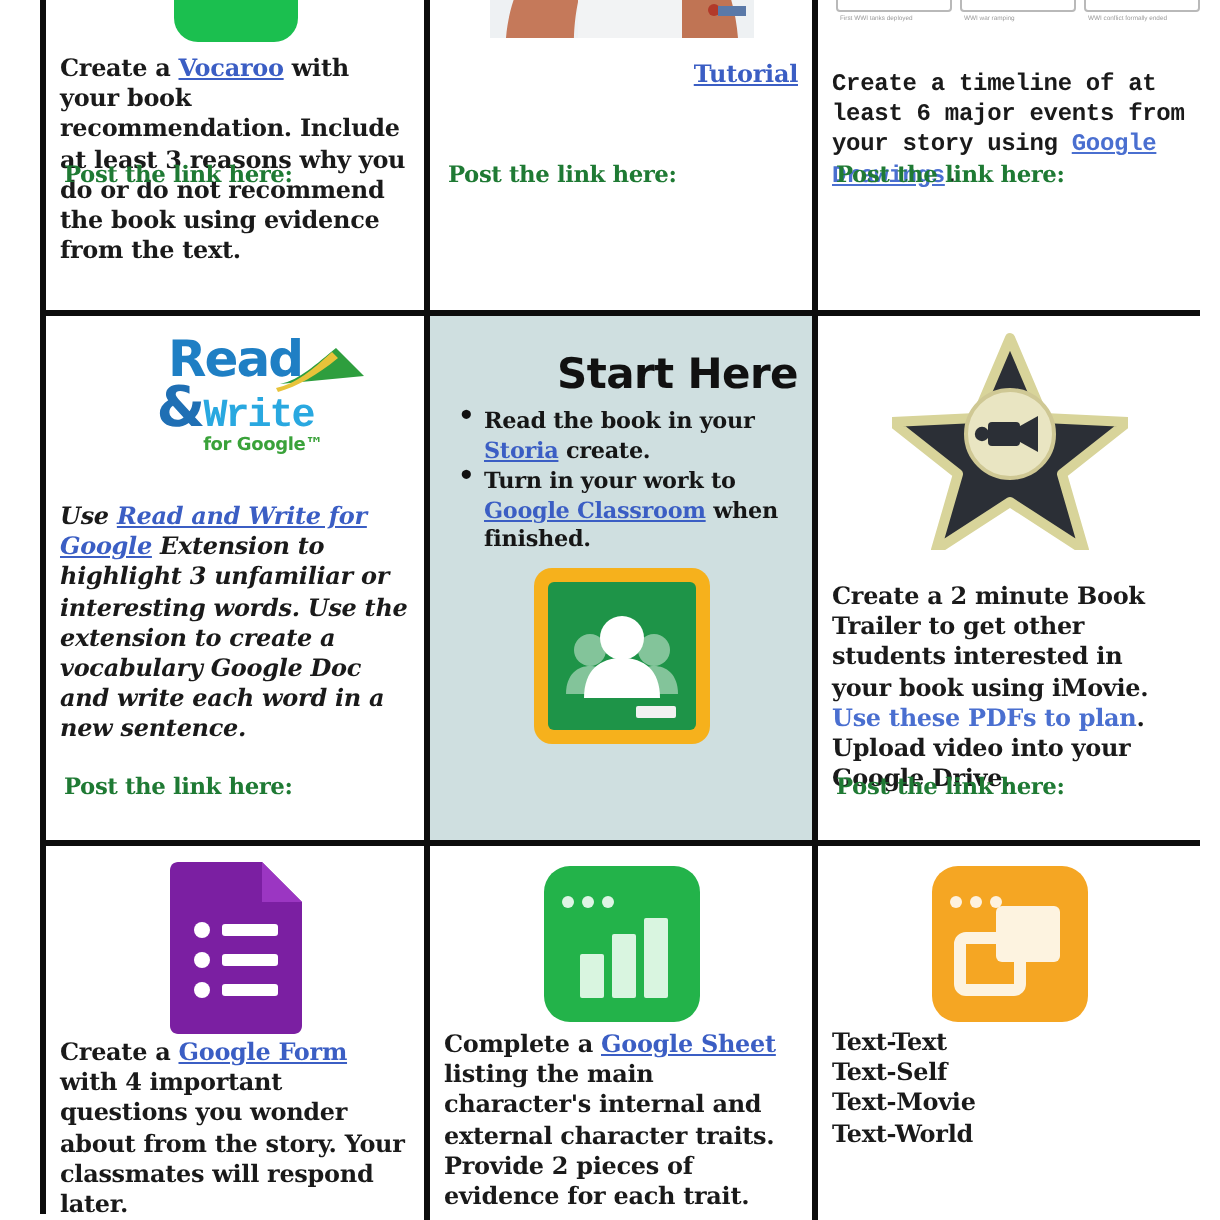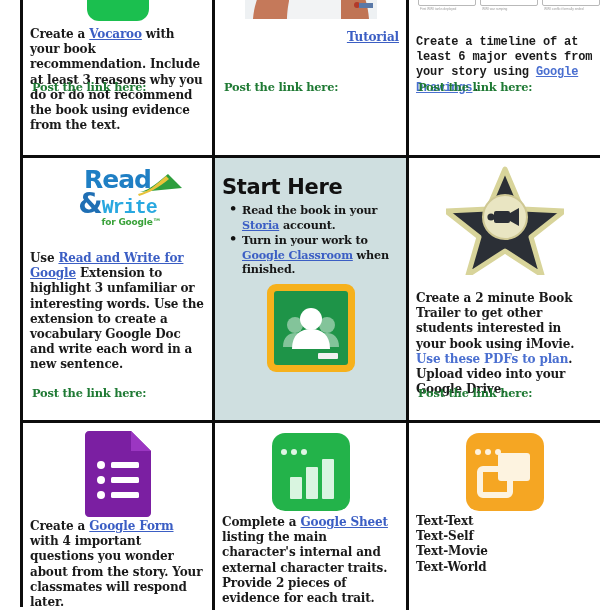--- a/index.html
+++ b/index.html
@@ -80,21 +80,21 @@
     left: 9px;
     font-family: "DejaVu Serif", serif;
     font-size: 11.4px;
     font-weight: bold;
     color: #1f7a34;
     letter-spacing: -0.2px;
   }
 
   
   .start-title {
-    text-align: left;
+    text-align: right;
     font-family: "DejaVu Sans", sans-serif;
     font-weight: bold;
     font-size: 21px;
     color: #111;
     letter-spacing: -0.3px;
     margin: 13px 0 4px 0;
   }
   ul.start-list {
     margin: 0;
     padding-left: 20px;
@@ -321,28 +321,28 @@
   <div class="cell row2 col1">
     <div class="rw-logo">
       <div class="rw-read">Read</div>
       <div style="white-space:nowrap;"><span class="rw-amp">&amp;</span><span class="rw-write">Write</span></div>
       <div class="rw-sub">for Google™</div>
       <svg class="rw-swoosh" viewBox="0 0 46 24">
         <path d="M2 20 C12 18, 20 10, 30 2 L44 16 Z" fill="#2e9e3e"></path>
         <path d="M0 22 C10 20, 18 13, 28 4 L31 7 C20 16, 11 21, 1 24 Z" fill="#e8c33a"></path>
       </svg>
     </div>
-    <p class="body-text" style="margin-top:15px;"><span>Use </span><span class="lnk">Read and Write for Google</span><span> Extension to highlight 3 unfamiliar or interesting words. Use the extension to create a vocabulary Google Doc and write each word in a new sentence.</span></p>
+    <p class="body-text" style="margin-top:15px;font-style:italic;"><span>Use </span><span class="lnk">Read and Write for Google</span><span> Extension to highlight 3 unfamiliar or interesting words. Use the extension to create a vocabulary Google Doc and write each word in a new sentence.</span></p>
     <div class="post-link" style="top:228px;">Post the link here:</div>
   </div>
 
   <div class="cell row2 col2 cell-center">
     <div class="start-title">Start Here</div>
     <ul class="start-list">
-      <li><span>Read the book in your </span><span class="lnk">Storia</span><span> account.</span></li>
+      <li><span>Read the book in your </span><span class="lnk">Storia</span><span> create.</span></li>
       <li><span>Turn in your work to </span><span class="lnk">Google Classroom</span><span> when finished.</span></li>
     </ul>
     <div class="gclass">
       <div class="gclass-inner">
         <svg width="100%" height="100%" viewBox="0 0 74 74">
           <circle cx="21" cy="34" r="8" fill="rgba(255,255,255,.45)"></circle>
           <circle cx="53" cy="34" r="8" fill="rgba(255,255,255,.45)"></circle>
           <path d="M9 56 C9 46, 15 42, 21 42 C27 42, 33 46, 33 56 Z" fill="rgba(255,255,255,.45)"></path>
           <path d="M41 56 C41 46, 47 42, 53 42 C59 42, 65 46, 65 56 Z" fill="rgba(255,255,255,.45)"></path>
           <circle cx="37" cy="28" r="11" fill="#ffffff"></circle>

